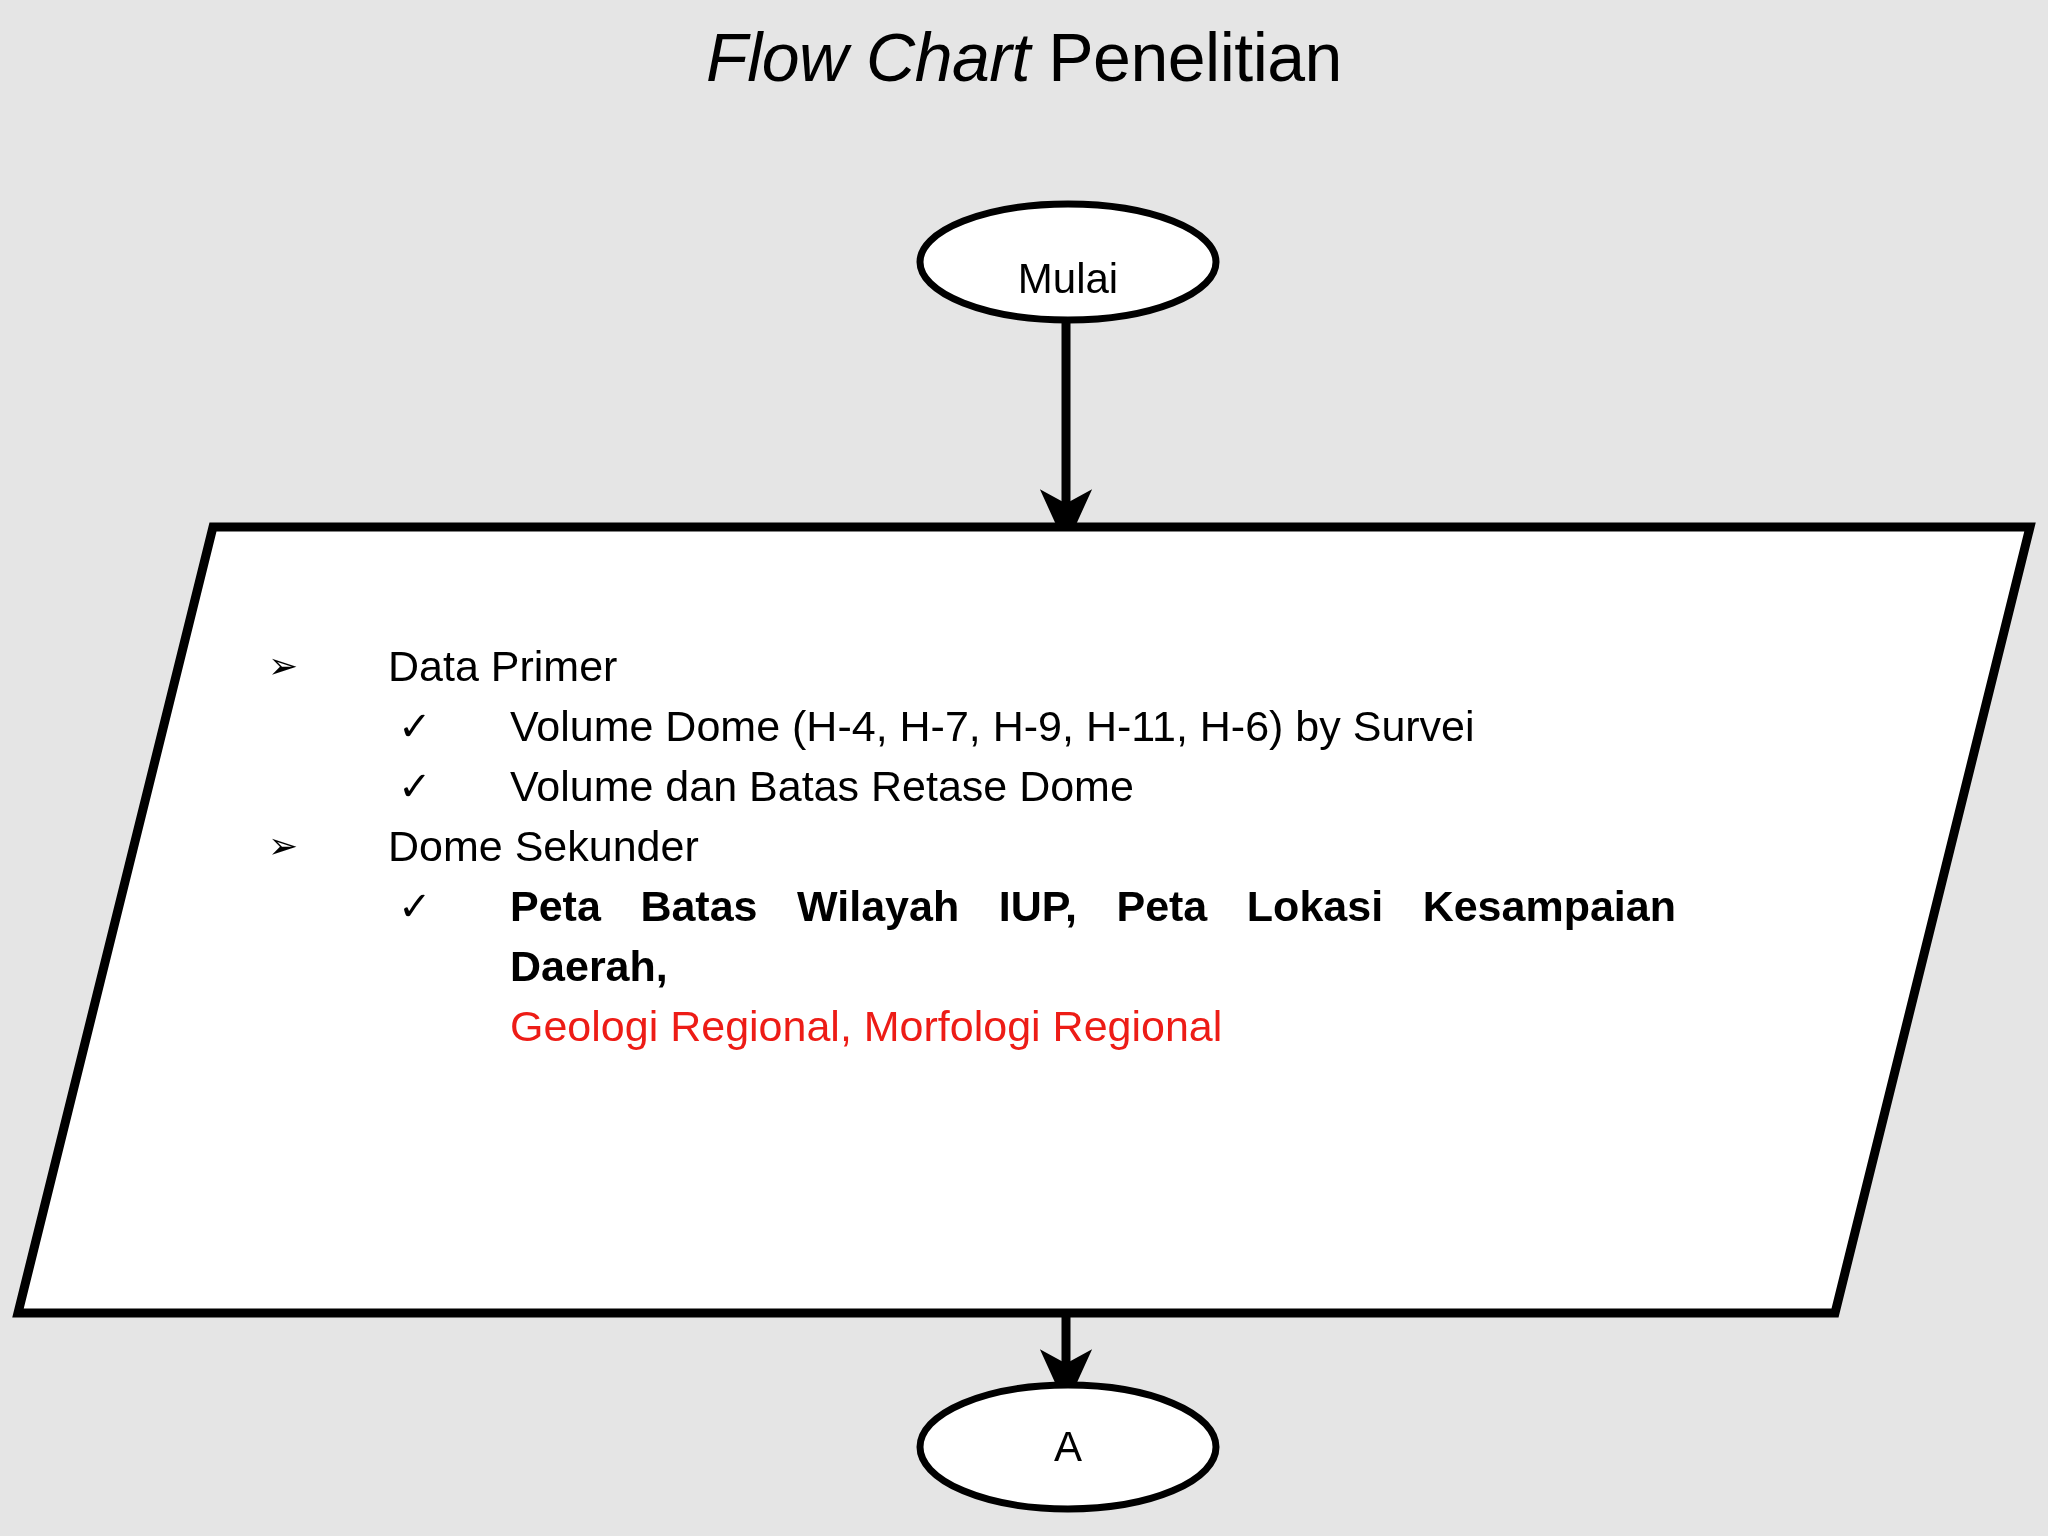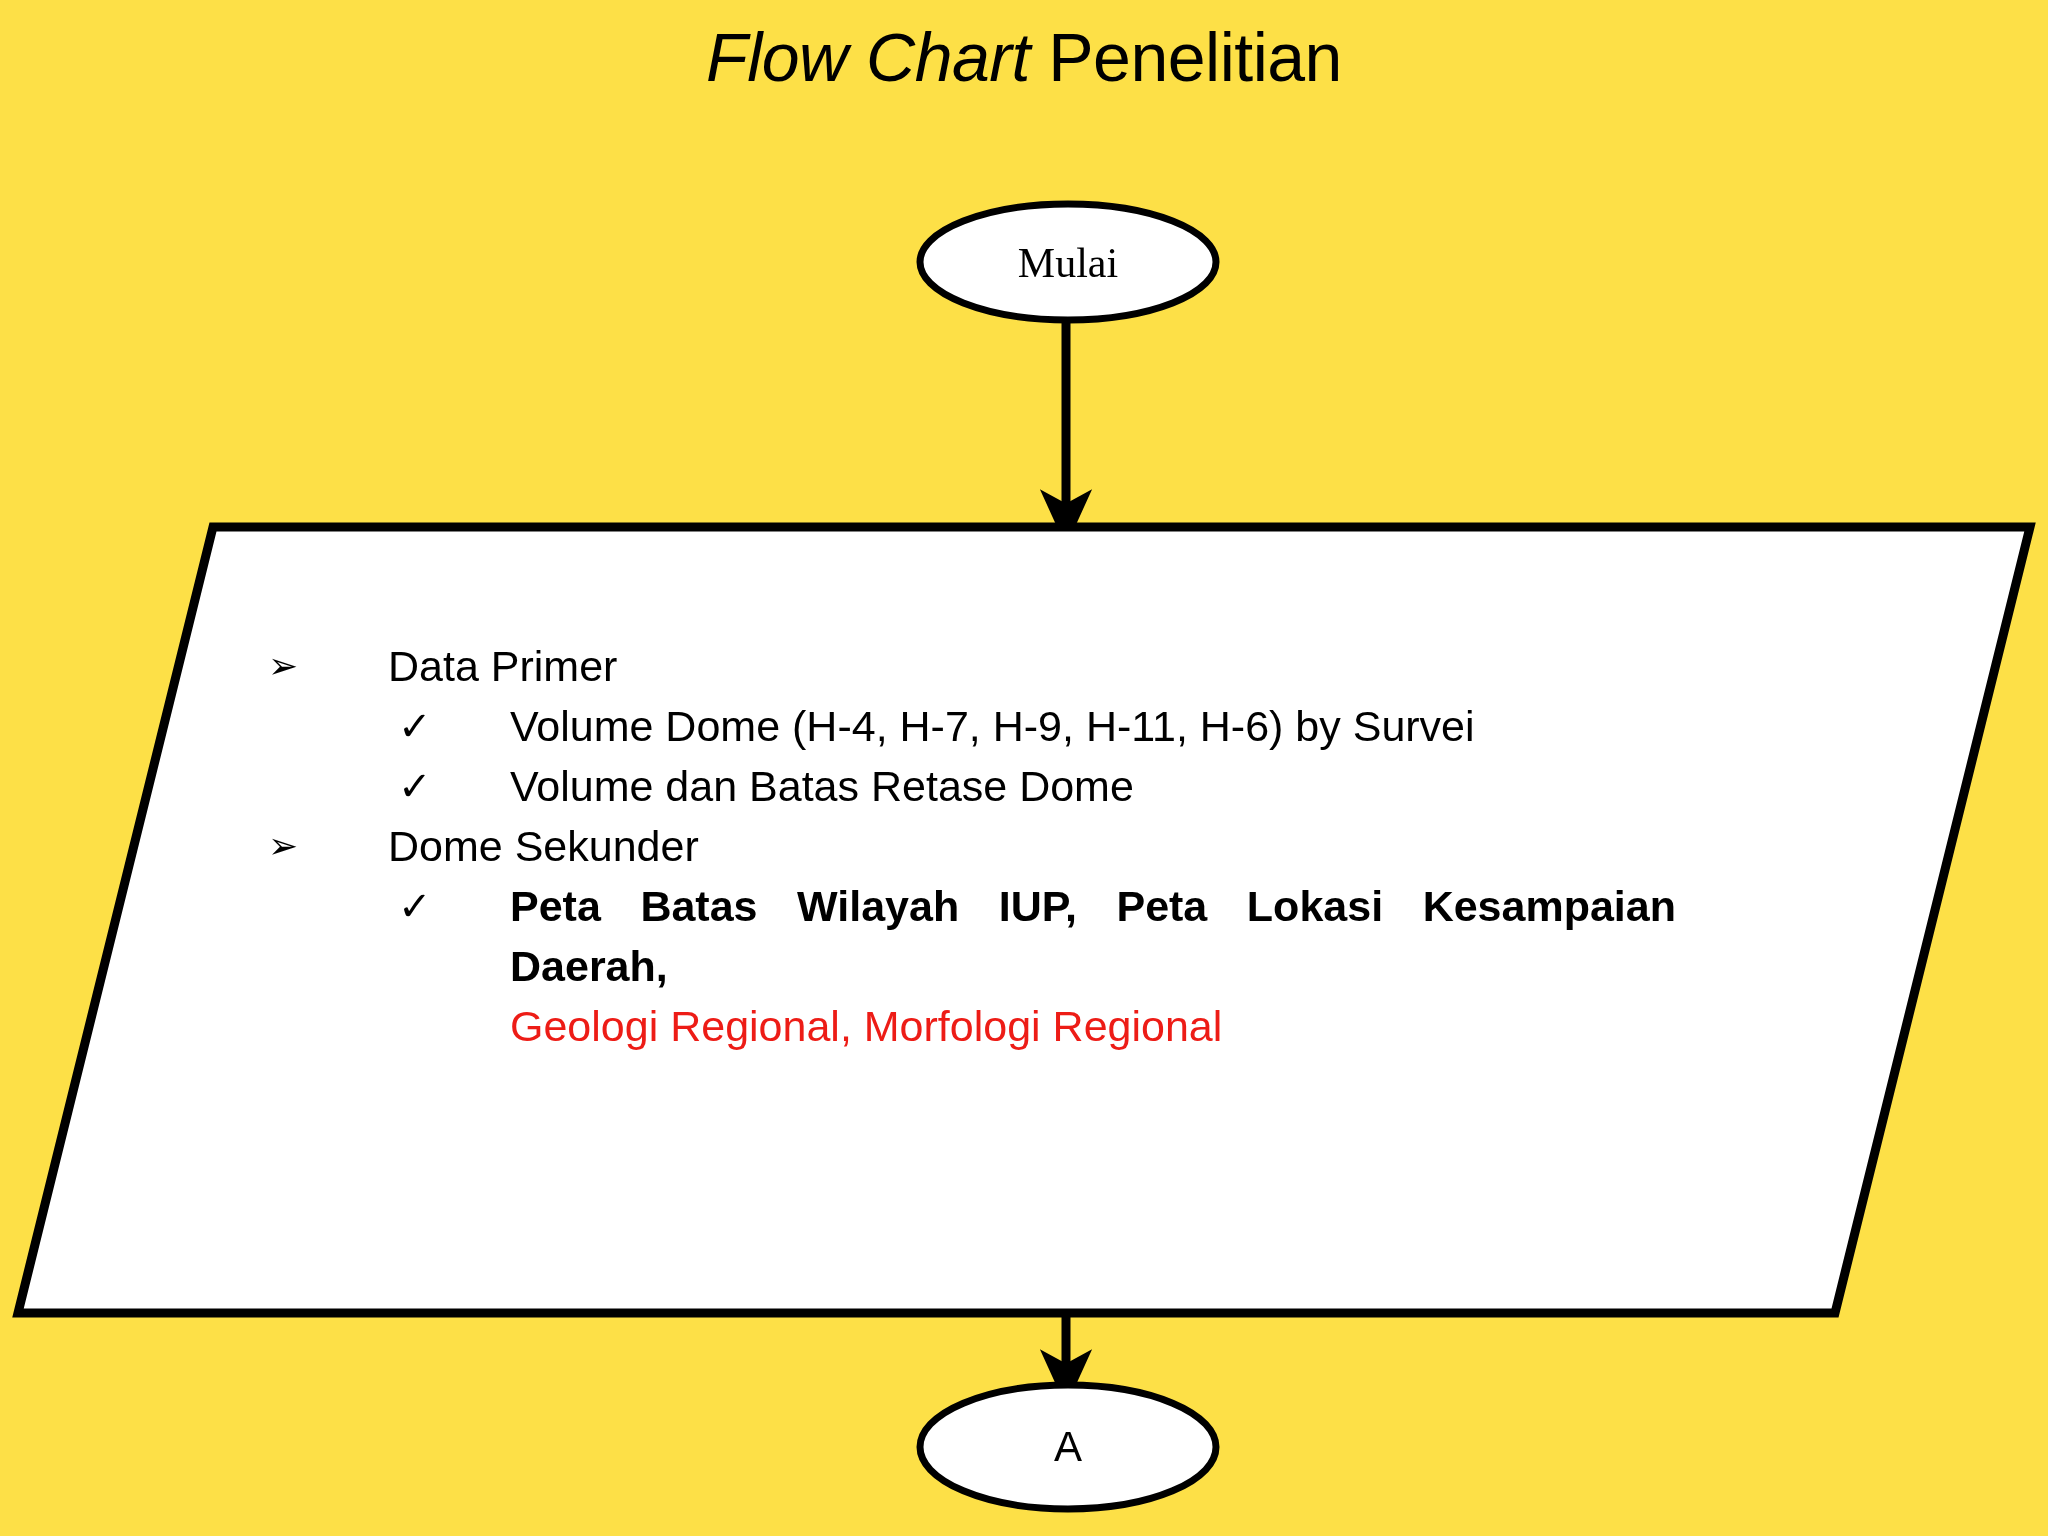--- a/index.html
+++ b/index.html
@@ -4,21 +4,21 @@
 <style>
   html, body {
     margin: 0;
     padding: 0;
     background: #ffffff;
   }
   #canvas {
     position: relative;
     width: 2048px;
     height: 1536px;
-    background: #fde047;
+    background: #e5e5e5;
     overflow: hidden;
     font-family: "Liberation Sans", sans-serif;
     color: #000000;
   }
 
   
   #title {
     position: absolute;
     left: 0;
     top: 18px;
@@ -50,23 +50,22 @@
   .node-label {
     position: absolute;
     text-align: center;
     font-size: 42px;
     line-height: 46px;
     color: #000000;
     white-space: nowrap;
   }
   #label-mulai {
     left: 920px;
-    top: 240px;
+    top: 256px;
     width: 296px;
-    font-family: Liberation Serif, serif;
   }
   #label-a {
     left: 920px;
     top: 1424px;
     width: 296px;
   }
 
   
   #body-text {
     position: absolute;

